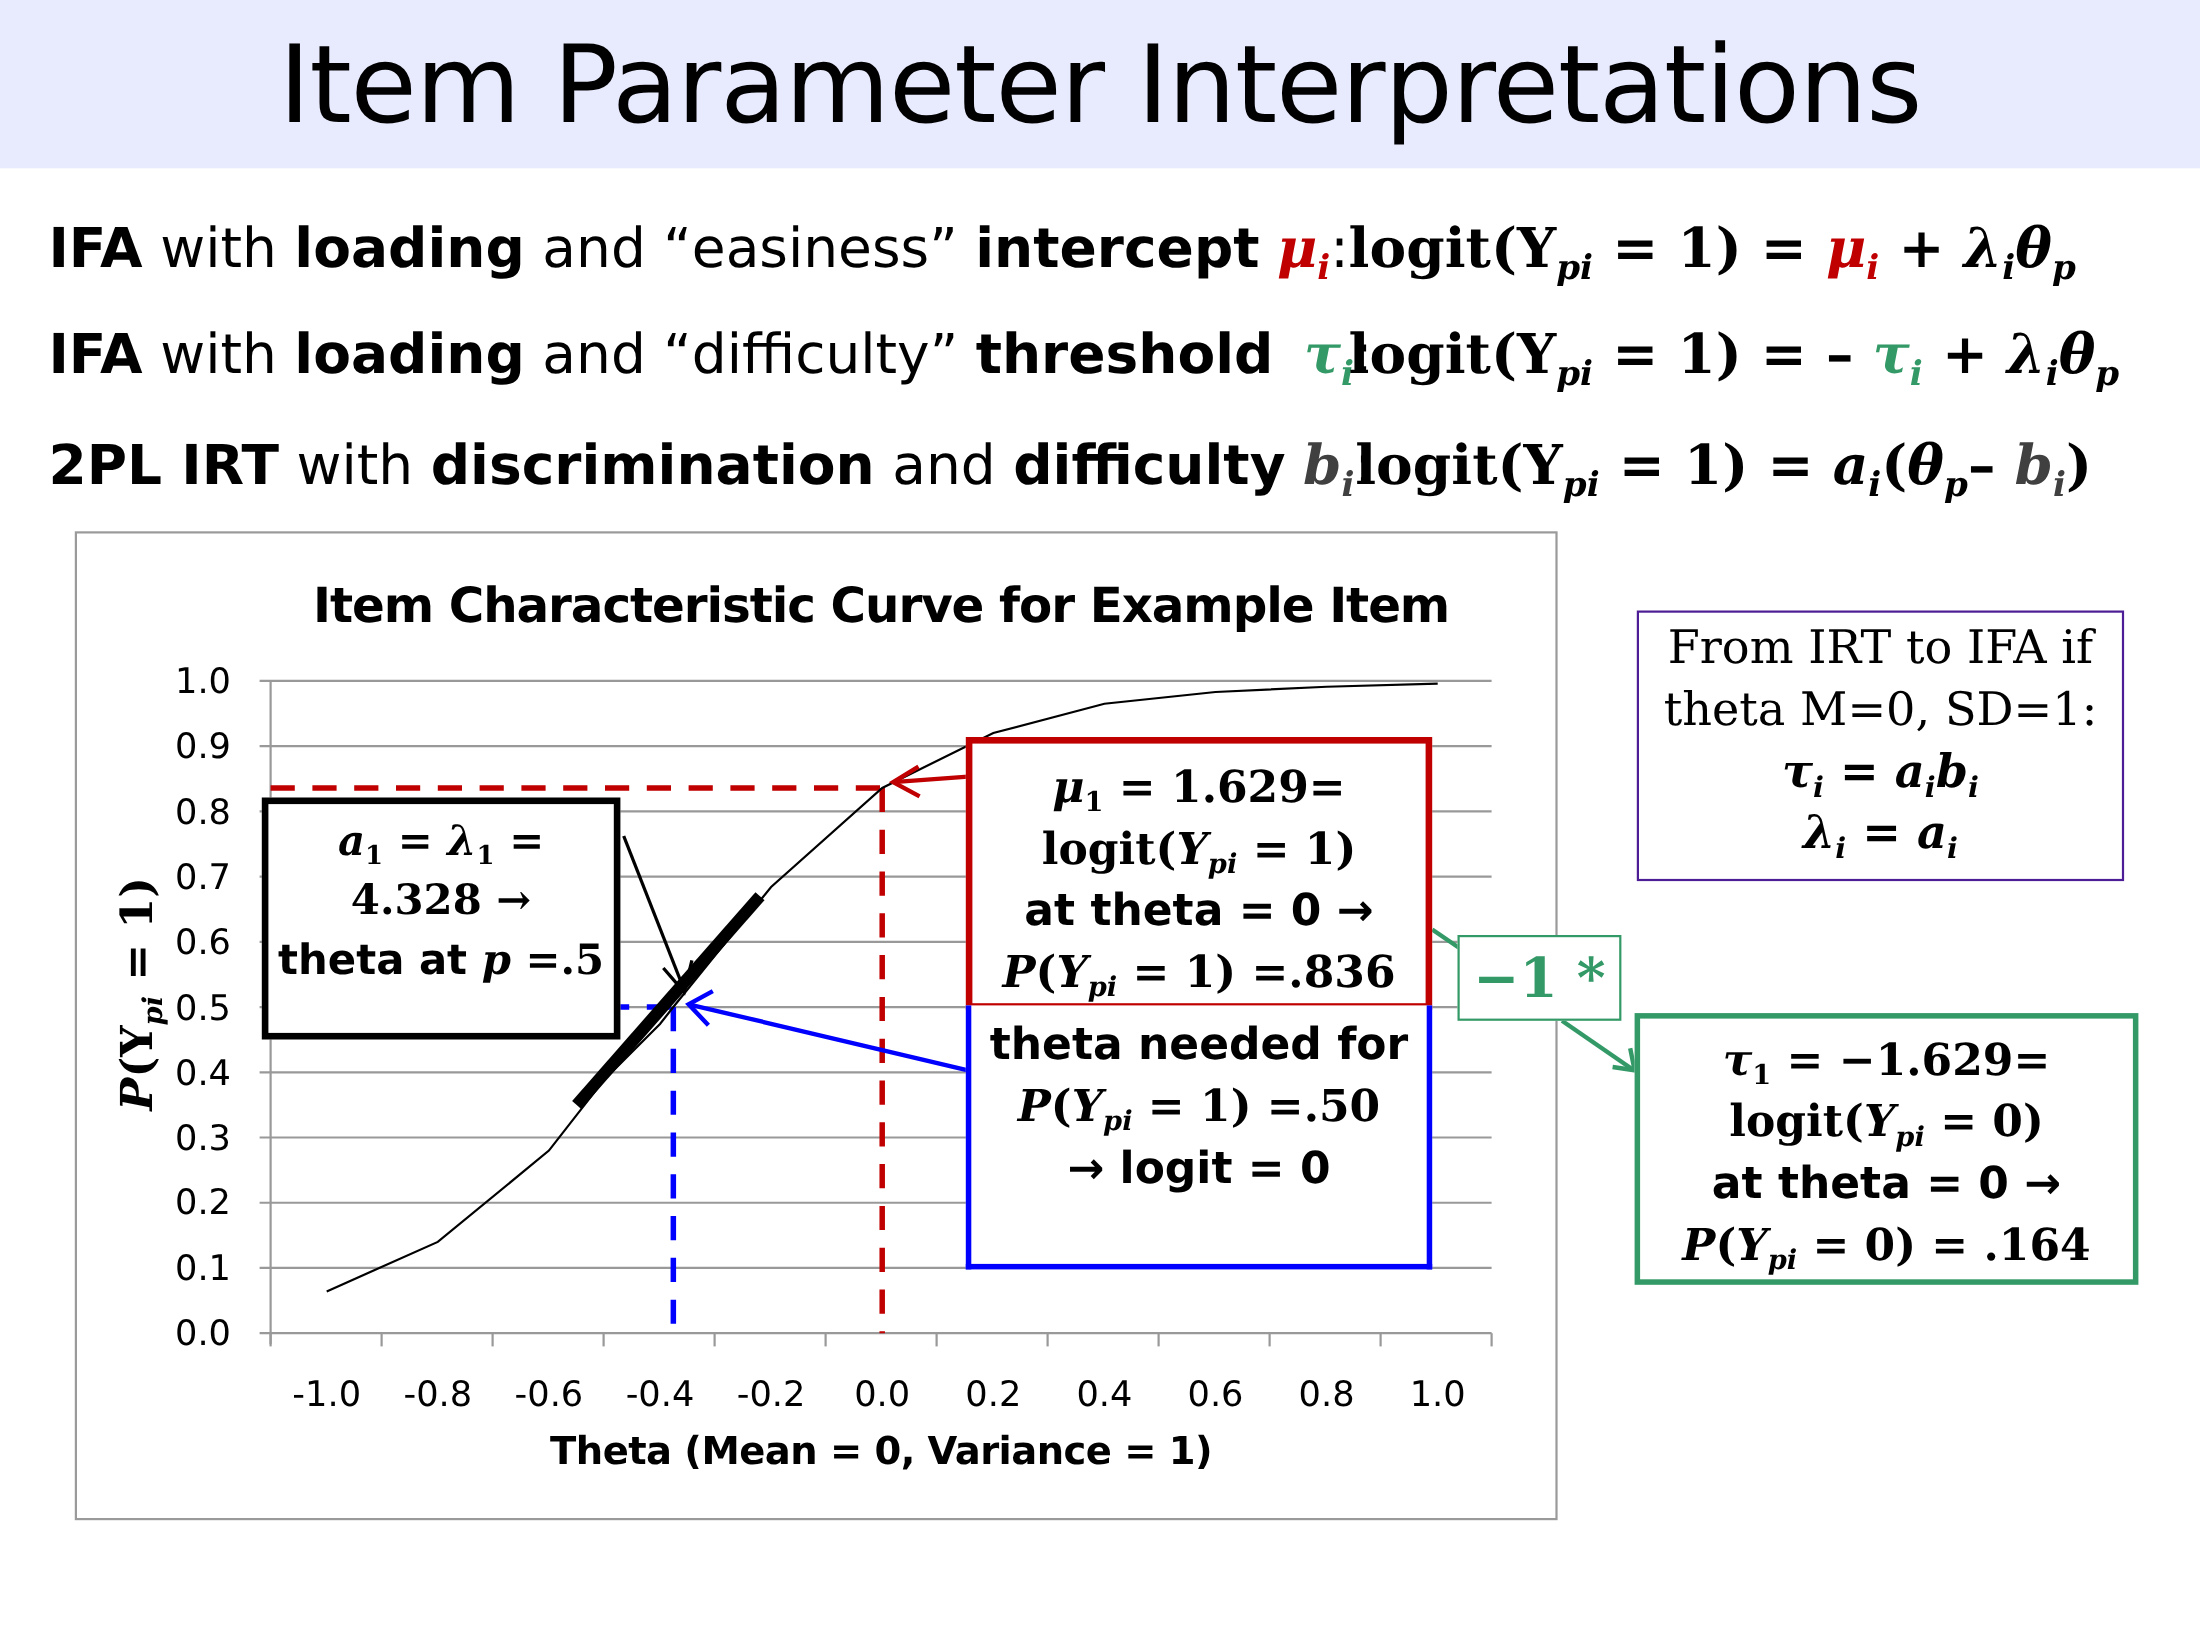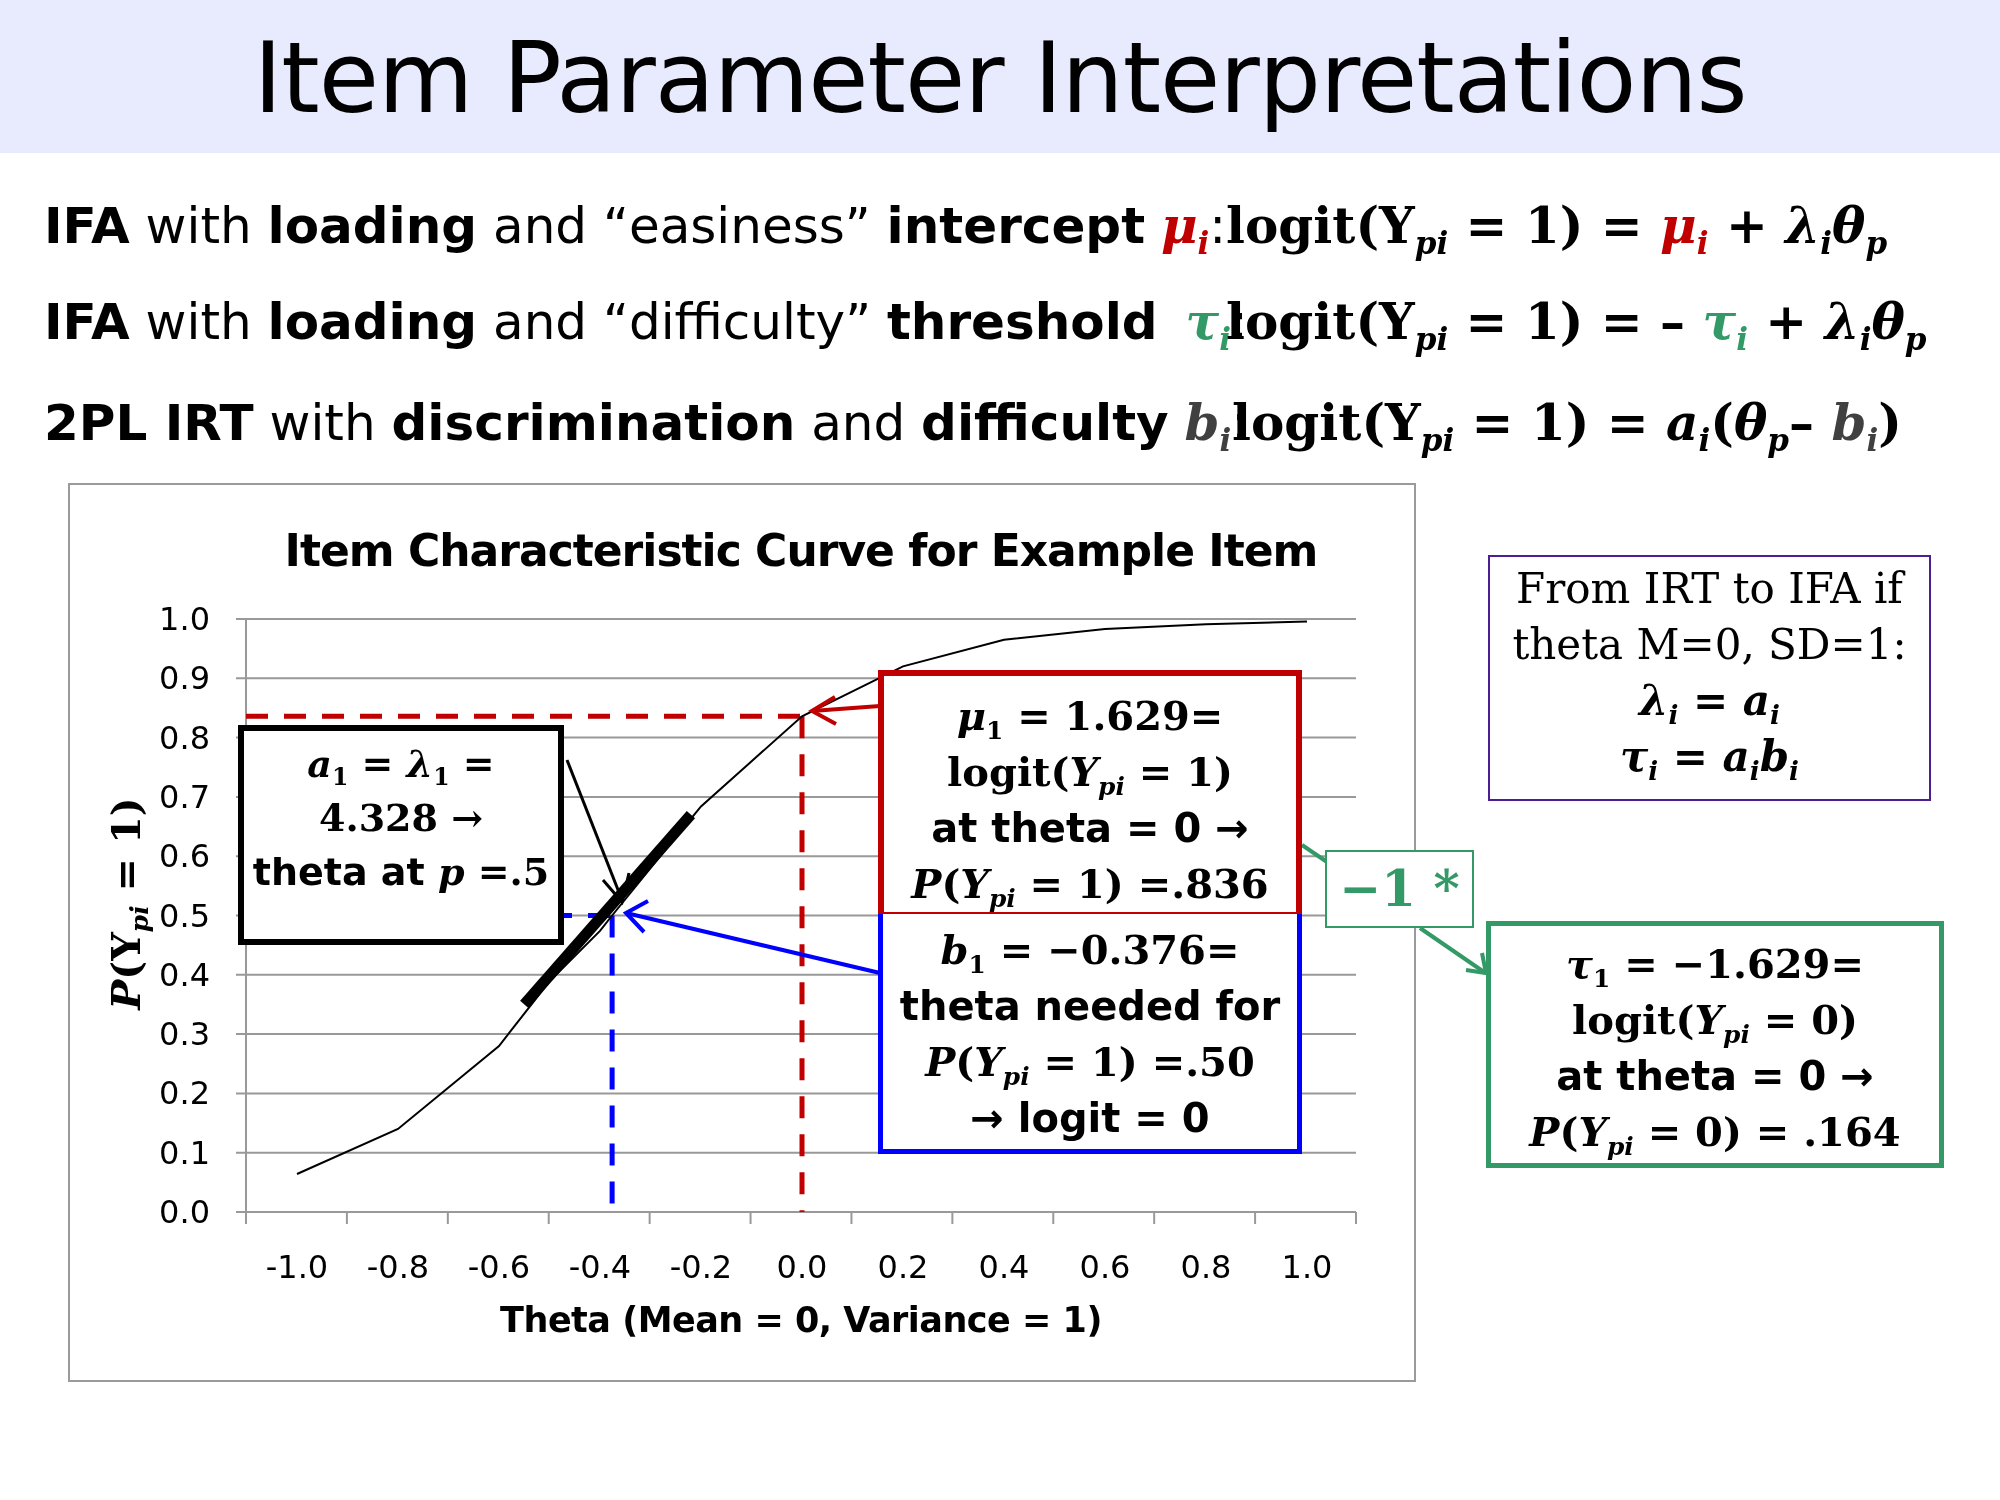--- a/index.html
+++ b/index.html
@@ -156,31 +156,30 @@
 </div>
 
 <div class="callout c-mu">
   <div><i>μ</i><sub>1</sub><span> = 1.629=</span></div>
   <div><span>logit(</span><i>Y</i><sub style="font-style:italic">pi</sub><span> = 1)</span></div>
   <div class="sans">at theta = 0 →</div>
   <div><i>P</i><span>(</span><i>Y</i><sub style="font-style:italic">pi</sub><span> = 1) =.836</span></div>
 </div>
 
 <div class="callout c-b">
-  <div><i>b</i><sub>1</sub><span> = −0.376=</span></div>
   <div class="sans">theta needed for</div>
   <div><i>P</i><span>(</span><i>Y</i><sub style="font-style:italic">pi</sub><span> = 1) =.50</span></div>
   <div class="sans">→ logit = 0</div>
 </div>
 
 <div class="callout c-conv">
   <div>From IRT to IFA if</div>
   <div>theta M=0, SD=1:</div>
+  <div class="bm"><span>τ</span><sub>i</sub><span style="font-style:normal"> = </span><span>a</span><sub>i</sub><span>b</span><sub>i</sub></div>
   <div class="bm"><span>λ</span><sub>i</sub><span style="font-style:normal"> = </span><span>a</span><sub>i</sub></div>
-  <div class="bm"><span>τ</span><sub>i</sub><span style="font-style:normal"> = </span><span>a</span><sub>i</sub><span>b</span><sub>i</sub></div>
 </div>
 
 <div class="callout c-minus">−1 *</div>
 
 <div class="callout c-tau">
   <div><i>τ</i><sub>1</sub><span> = −1.629=</span></div>
   <div><span>logit(</span><i>Y</i><sub style="font-style:italic">pi</sub><span> = 0)</span></div>
   <div class="sans">at theta = 0 →</div>
   <div><i>P</i><span>(</span><i>Y</i><sub style="font-style:italic">pi</sub><span> = 0) = .164</span></div>
 </div>

